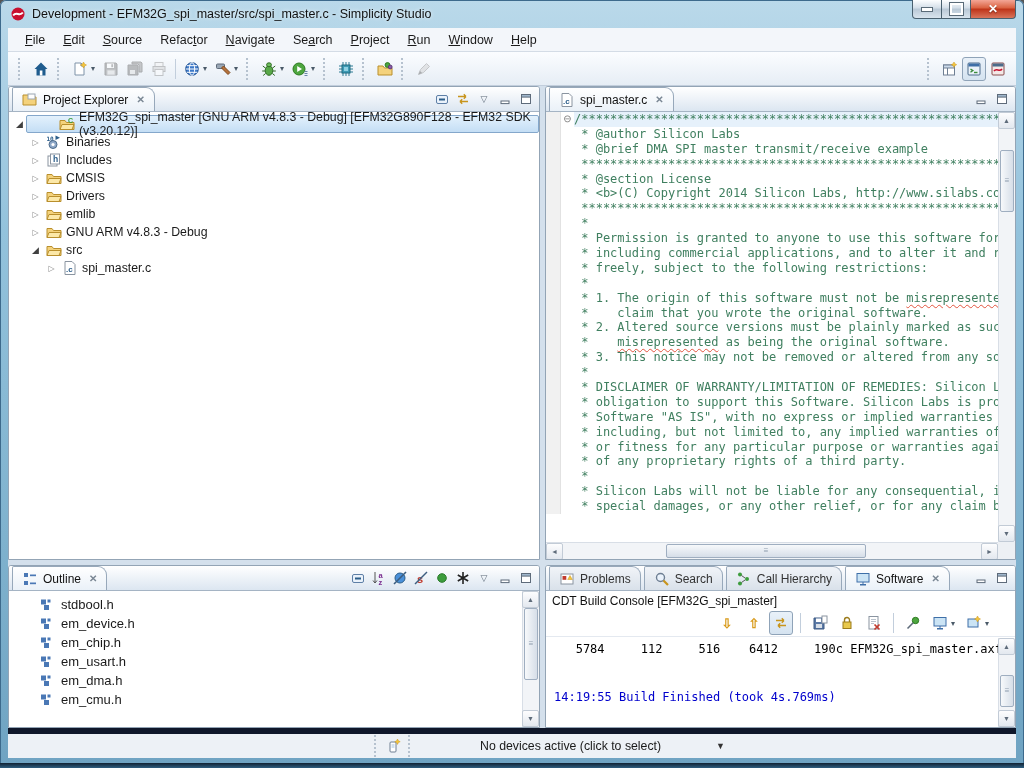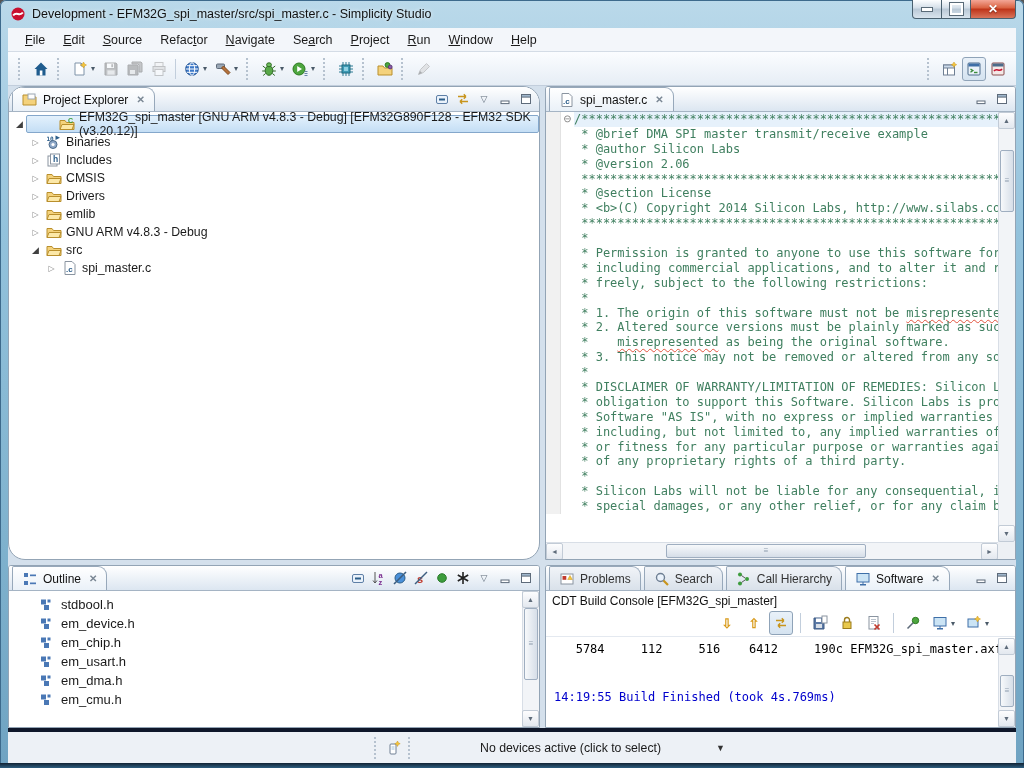--- a/index.html
+++ b/index.html
@@ -29,21 +29,21 @@
   .tb-btn{display:flex;align-items:center;padding:3px;border:1px solid transparent;border-radius:3px;}
   .tb-btn.disabled{filter:grayscale(1);opacity:.45;}
   .tb-btn.pressed{border-color:#8FA3B8;background:linear-gradient(#E9F1F9,#D5E3F0);}
   .dd{font-size:8px;color:#4A5A68;margin-left:3px;}
   .sep{width:1px;height:20px;background:#C2CEDC;margin:0 4px;}
   .tb-right{margin-left:auto;display:flex;align-items:center;}
   .ic{display:inline-flex;width:16px;height:16px;align-items:center;justify-content:center;flex:0 0 auto;}
   .ic svg{width:16px;height:16px;}
   
   .panel{position:absolute;border:1px solid #93A4B5;border-radius:3px 3px 0 0;background:#fff;overflow:hidden;box-sizing:border-box;}
-  #p-explorer{left:0;top:58px;width:532px;height:474px;border-radius:17px;}
+  #p-explorer{left:0;top:58px;width:532px;height:474px;}
   #p-editor{left:537px;top:58px;width:471px;height:474px;}
   #p-outline{left:0;top:537px;width:532px;height:163px;}
   #p-console{left:537px;top:537px;width:471px;height:163px;}
   .tabbar{height:25px;background:linear-gradient(#FFFFFF,#DCE6F1);border-bottom:1px solid #A5B4C4;display:flex;align-items:flex-end;box-sizing:border-box;}
   .tab{display:flex;align-items:center;gap:5px;padding:0 9px;height:24px;border:1px solid #97A8BA;border-bottom:none;border-radius:2px 9px 0 0;background:linear-gradient(#FFFFFF,#EAF1F8);margin-left:3px;font-size:12px;color:#111;box-sizing:border-box;}
   .tab.inactive{background:linear-gradient(#F1F4F8,#D9E1EA);color:#333;}
   .tab .x{color:#7A8794;font-size:10px;font-weight:bold;margin-left:3px;}
   .tabbar-right{margin-left:auto;display:flex;align-items:center;gap:3px;padding:0 4px 4px 0;}
   .mini-btn{display:flex;width:18px;height:17px;align-items:center;justify-content:center;border-radius:2px;}
   .glyph{font-size:9px;color:#5E6B7A;}
@@ -74,21 +74,21 @@
   .outline-list{padding-top:4px;font-size:13px;color:#1a1a1a;}
   .outline-row{display:flex;align-items:center;gap:6px;height:19px;padding-left:30px;}
   
   .console-sub{height:19px;font-size:12px;color:#111;padding:3px 6px 0;box-sizing:border-box;}
   .console-tools{height:26px;display:flex;align-items:center;justify-content:flex-end;gap:3px;padding-right:22px;border-bottom:1px solid #E4E9F0;}
   .console-body{position:relative;font-family:"DejaVu Sans Mono",monospace;font-size:12px;line-height:16px;padding:4px 8px;white-space:pre;}
   .gold{color:#D99C1E;font-size:13px;font-weight:bold;}
   
   .sash-v{position:absolute;left:532px;top:58px;width:5px;height:642px;}
   .sash-h{position:absolute;left:0;top:532px;width:1008px;height:5px;}
-  .statusbar{position:absolute;left:0;top:700px;width:1008px;height:36px;background:#EDF1F6;border-top:4px solid #0f172a;display:flex;align-items:center;box-sizing:border-box;}
+  .statusbar{position:absolute;left:0;top:700px;width:1008px;height:30px;background:#EDF1F6;border-top:6px solid #0f172a;display:flex;align-items:center;box-sizing:border-box;}
   .st-handle{width:4px;height:22px;border-left:2px dotted #B6C2CF;margin:0 6px;}
   .st-spacer{width:360px;}
   .st-dev{display:flex;align-items:center;gap:8px;}
   .st-text{font-size:12.3px;color:#1a1a1a;margin-left:60px;}
   .st-arrow{font-size:9px;color:#333;margin-left:55px;}
 </style>
 </head>
 <body>
 
 <div class="frame">
@@ -477,35 +477,30 @@
       </div>
       <div class="code-wrap" id="code">
           <div class="code-line cur">
             <span class="ruler"></span>
             <span class="fold">⊖</span>
             <span class="code-text">/**********************************************************************************************</span>
           </div>
           <div class="code-line">
             <span class="ruler"></span>
             <span class="fold"></span>
+            <span class="code-text"> * @author Silicon Labs</span>
+          </div>
+          <div class="code-line">
+            <span class="ruler"></span>
+            <span class="fold"></span>
             <span class="code-text"> * @brief DMA SPI master transmit/receive example</span>
           </div>
           <div class="code-line">
             <span class="ruler"></span>
             <span class="fold"></span>
-            <span class="code-text"> * @author Silicon Labs</span>
-          </div>
-          <div class="code-line">
-            <span class="ruler"></span>
-            <span class="fold"></span>
-            <span class="code-text"> * @version 2.06</span>
-          </div>
-          <div class="code-line">
-            <span class="ruler"></span>
-            <span class="fold"></span>
             <span class="code-text"> **********************************************************************************************</span>
           </div>
           <div class="code-line">
             <span class="ruler"></span>
             <span class="fold"></span>
             <span class="code-text"> * @section License</span>
           </div>
           <div class="code-line">
             <span class="ruler"></span>
             <span class="fold"></span>
@@ -538,20 +533,25 @@
           </div>
           <div class="code-line">
             <span class="ruler"></span>
             <span class="fold"></span>
             <span class="code-text"> *</span>
           </div>
           <div class="code-line">
             <span class="ruler"></span>
             <span class="fold"></span>
             <span class="code-text"> * 1. The origin of this software must not be <span class="sq">misrepresented</span>; you must not</span>
+          </div>
+          <div class="code-line">
+            <span class="ruler"></span>
+            <span class="fold"></span>
+            <span class="code-text"> *    claim that you wrote the original software.</span>
           </div>
           <div class="code-line">
             <span class="ruler"></span>
             <span class="fold"></span>
             <span class="code-text"> * 2. Altered source versions must be plainly marked as such, and must not be</span>
           </div>
           <div class="code-line">
             <span class="ruler"></span>
             <span class="fold"></span>
             <span class="code-text"> *    <span class="sq">misrepresented</span> as being the original software.</span>

